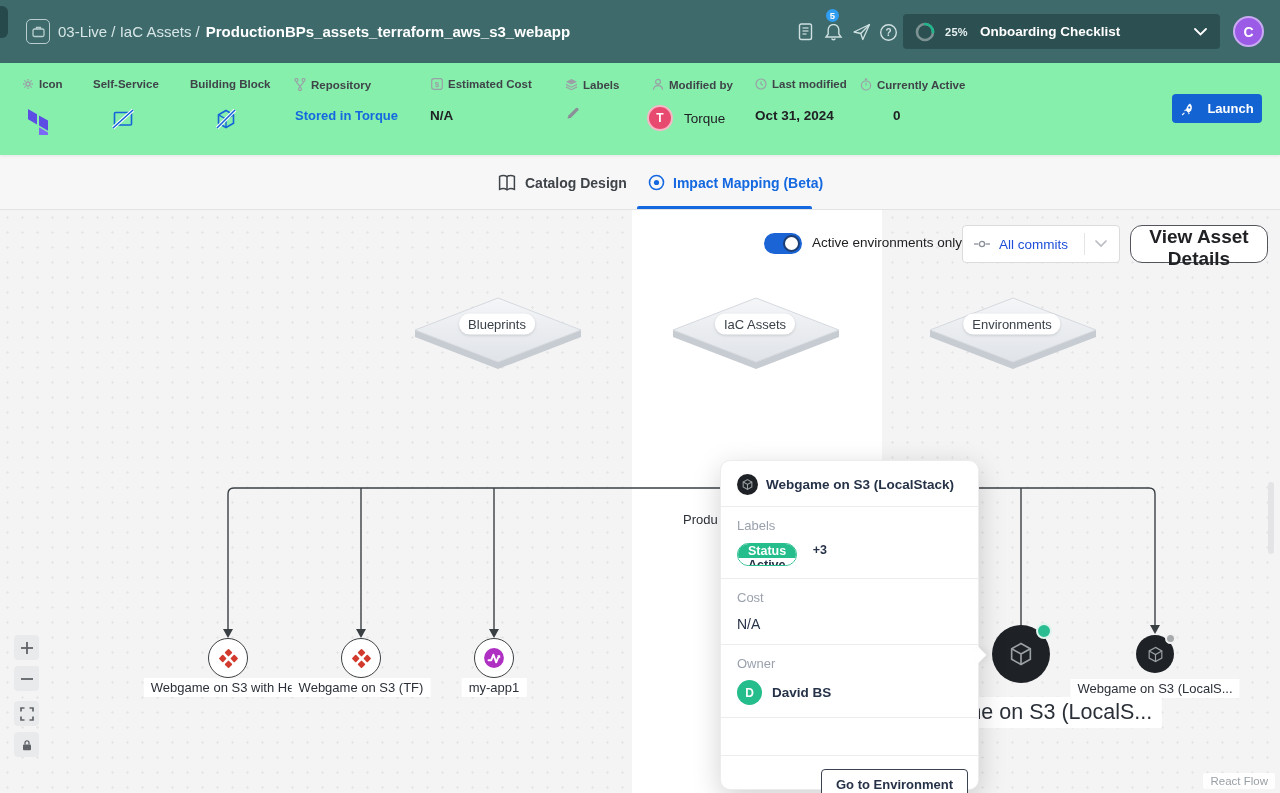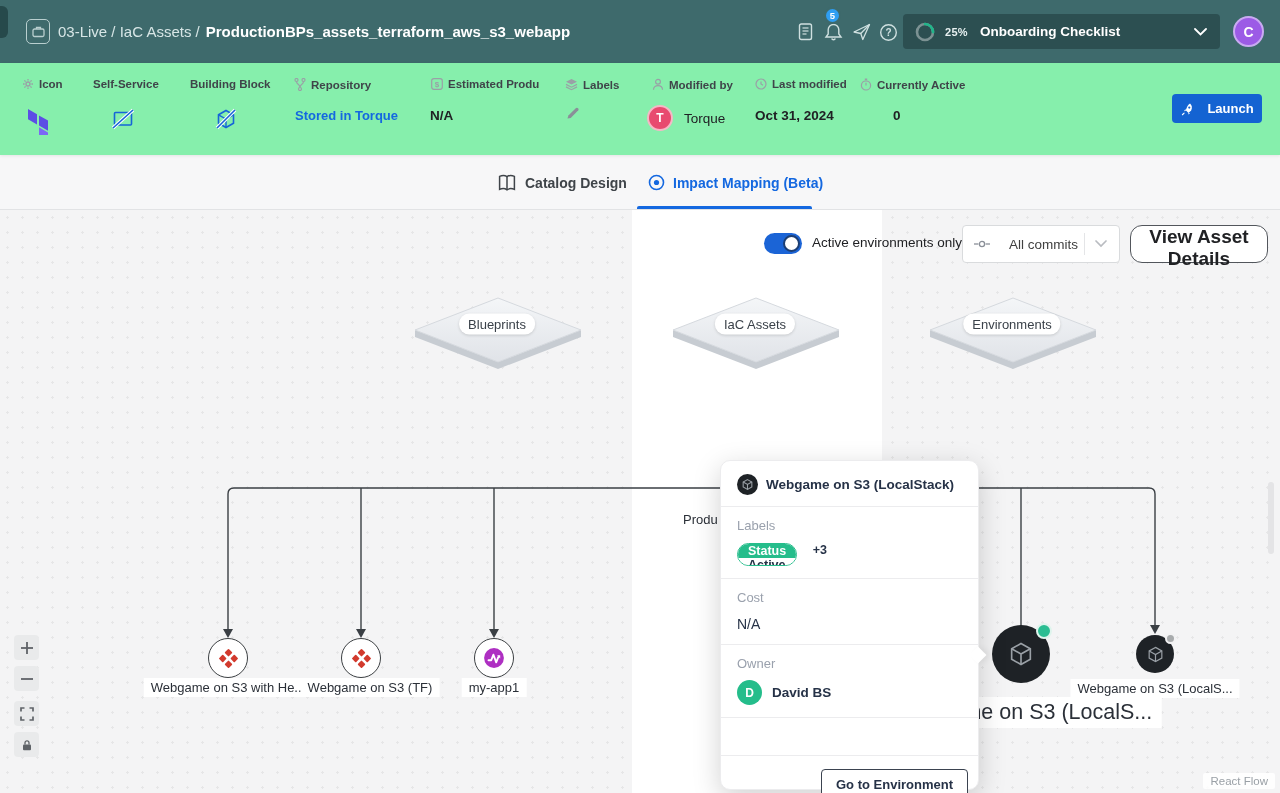--- a/index.html
+++ b/index.html
@@ -51,21 +51,21 @@
   .dot { position:absolute; border-radius:50%; }
   .node-label { position:absolute; transform:translateX(-50%); background:#fff; padding:2px 7px; font-size:13px; color:#2b3038; white-space:nowrap; z-index:3; }
   .node-label-big { position:absolute; transform:translateX(-50%); background:#fff; padding:3px 9px; font-size:21.5px; color:#2b3038; white-space:nowrap; z-index:4; }
   .root-label { position:absolute; background:#fff; padding:2px 6px; font-size:13px; color:#2b3038; white-space:nowrap; z-index:4; }
 
   
   .toggle { position:absolute; left:764px; top:23px; width:38px; height:21px; background:#1b64d6; border-radius:11px; z-index:6; cursor:pointer; }
   .knob { position:absolute; right:2px; top:2px; width:17px; height:17px; background:#fff; border:2.5px solid #1c3e73; border-radius:50%; }
   .toggle-label { position:absolute; left:812px; top:25px; font-size:13.5px; color:#202124; z-index:6; }
   .commits-dd { position:absolute; left:962px; top:15px; width:158px; height:38px; background:#fff; border:1px solid #d9dbdd; border-radius:4px; display:flex; align-items:center; z-index:6; cursor:pointer; }
-  .commits-dd .ddtext { font-size:13.5px; color:#404040; margin-left:19px;text-align:right; }
+  .commits-dd .ddtext { font-size:13.5px; color:#1d4ed8; margin-left:9px;text-align:right; }
   .commits-dd .ddsep { width:1px; height:22px; background:#e4e5e7; margin-left:auto; }
   .view-btn { position:absolute; left:1130px; top:15px; width:138px; height:38px; background:#fff; border:1.5px solid #52565c; border-radius:12px; font-size:19px; font-weight:700; color:#202124; font-family:"Liberation Sans",sans-serif; z-index:6; cursor:pointer; }
 
   
   .popup { position:absolute; left:720px; top:250px; width:259px; height:330px; background:#fff; border:1px solid #ececee; border-radius:10px; box-shadow:0 8px 28px rgba(0,0,0,.18); z-index:10; }
   .popup .pointer { position:absolute; right:-6px; top:188px; width:12px; height:12px; background:#fff; transform:rotate(45deg); box-shadow:3px -3px 6px rgba(0,0,0,.06); }
   .p-header { display:flex; align-items:center; gap:8px; padding:13px 16px 11px 16px; }
   .p-title { font-size:13.5px; font-weight:700; color:#263247; }
   .p-divider { height:1px; background:#ececee; margin:0 0; }
   .p-section { padding:11px 16px 12px 16px; }
@@ -204,21 +204,21 @@
     </div>
     <div class="mval link-blue" style="left:1px;">Stored in Torque</div>
   </div>
 
   <div class="mcol" style="left:431px;">
     <div class="mhead">
       <svg width="12" height="12" viewBox="0 0 12 12">
           <rect x="0.7" y="0.7" width="10.6" height="10.6" rx="2.2" fill="none" stroke="#9aa0a6" stroke-width="1.2"></rect>
           <text x="6" y="9" text-anchor="middle" font-size="8" fill="#9aa0a6" font-family="Liberation Sans, sans-serif">$</text>
         </svg>
-      <span>Estimated Produ</span>
+      <span>Estimated Cost</span>
     </div>
     <div class="mval val-bold" style="left:-1px;">N/A</div>
   </div>
 
   <div class="mcol" style="left:565px;">
     <div class="mhead">
       <svg width="13" height="13" viewBox="0 0 13 13">
           <polygon points="6.5,1 12,3.8 6.5,6.6 1,3.8" fill="#9aa0a6"></polygon>
           <path d="M1,6.4 L6.5,9.2 L12,6.4" fill="none" stroke="#9aa0a6" stroke-width="1.2"></path>
           <path d="M1,8.9 L6.5,11.7 L12,8.9" fill="none" stroke="#9aa0a6" stroke-width="1.2"></path>
@@ -388,21 +388,21 @@
       </svg>
   </div>
   <div class="circle-node" style="left:494px; top:448px;">
     <svg width="22" height="22" viewBox="0 0 20 20">
         <circle cx="10" cy="10" r="9" fill="#ae2fc2"></circle>
         <polyline points="5,12 7.5,12 9.5,7 12,14 14,9" fill="none" stroke="#ffffff" stroke-width="1.7" stroke-linecap="round" stroke-linejoin="round"></polyline>
         <polygon points="12.8,7.6 15.6,7.6 15.6,10.4" fill="#ffffff"></polygon>
       </svg>
   </div>
   <div class="node-label" style="left:228px; top:468px;">Webgame on S3 with He...</div>
-  <div class="node-label" style="left:361px; top:468px;margin-left:9px;">Webgame on S3 (TF)</div>
+  <div class="node-label" style="left:361px; top:468px;">Webgame on S3 (TF)</div>
   <div class="node-label" style="left:494px; top:468px;">my-app1</div>
 
   <div class="dark-node" style="left:1021px; top:444px; width:58px; height:58px;">
     <svg width="28" height="28" viewBox="0 0 24 24">
         <path d="M12,3 L20,7.5 V16.5 L12,21 L4,16.5 V7.5 Z" fill="none" stroke="#9aa0a6" stroke-width="1.4"></path>
         <path d="M4,7.5 L12,12 L20,7.5 M12,12 V21" fill="none" stroke="#9aa0a6" stroke-width="1.4"></path>
       </svg>
     <span class="dot" style="right:-2px; top:-2px; width:16px; height:16px; background:#2abd92; border:2px solid #dff4ed;"></span>
   </div>
   <div class="dark-node" style="left:1155px; top:444px; width:38px; height:38px;">

